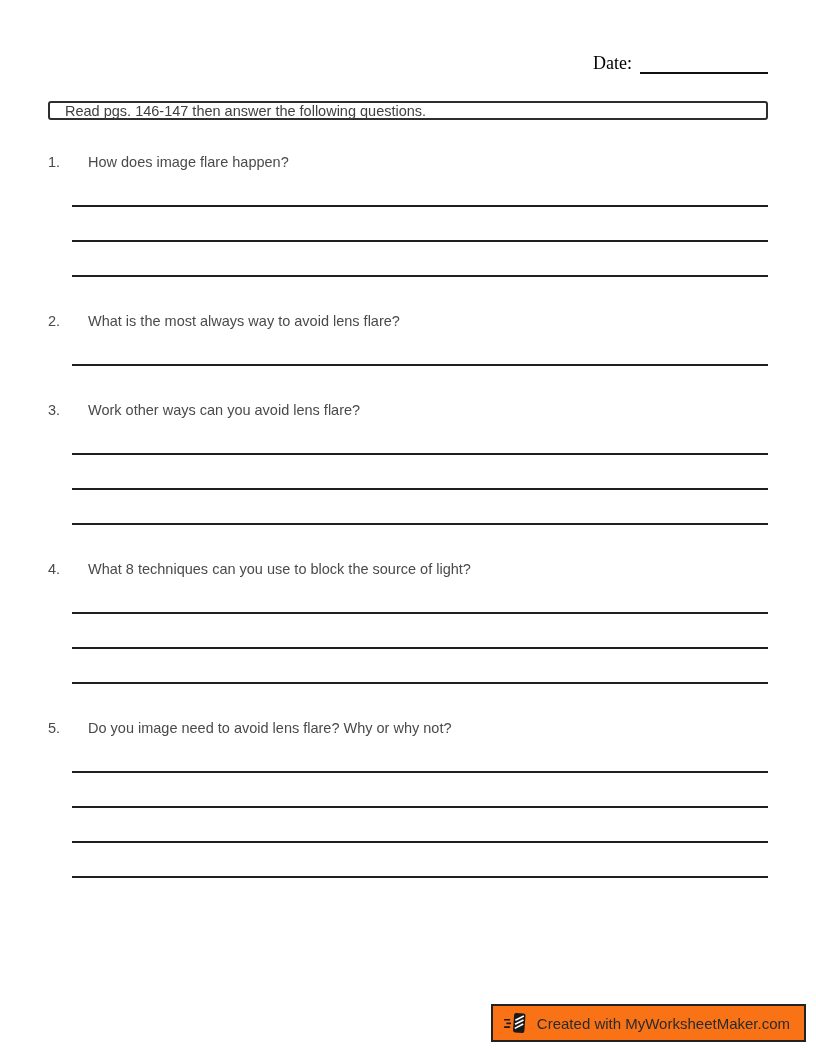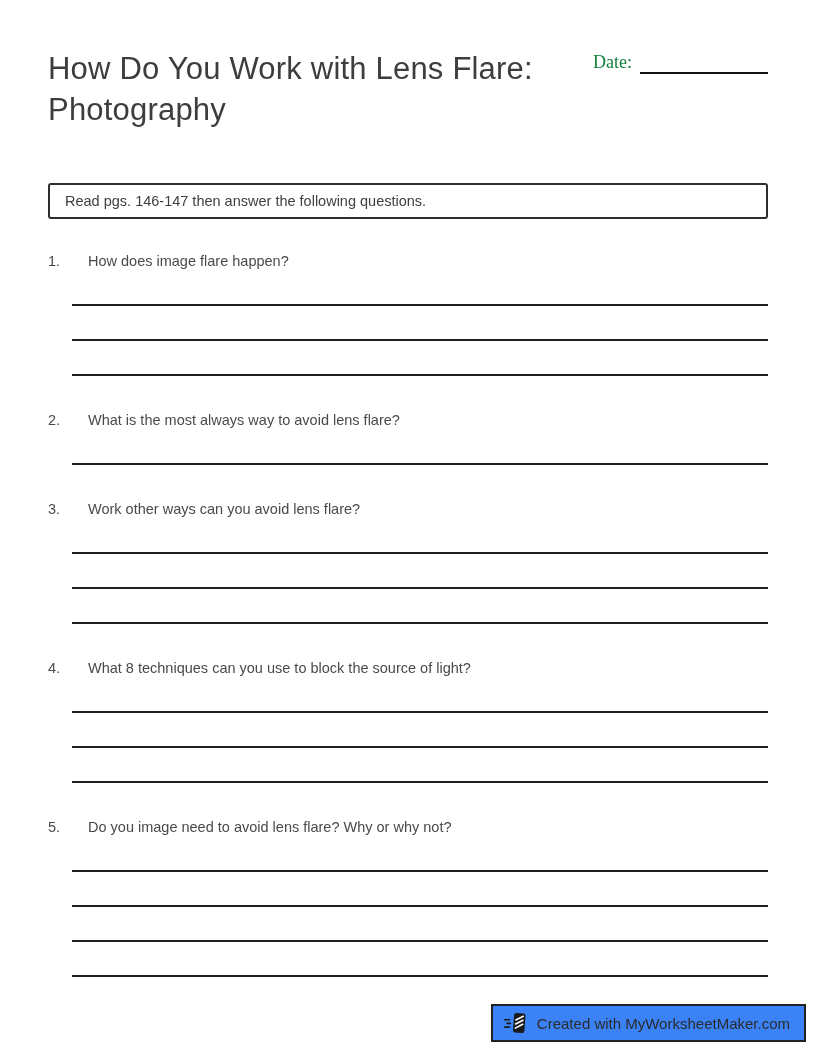--- a/index.html
+++ b/index.html
@@ -28,37 +28,37 @@
     font-weight: 400;
     color: #3d3d3d;
     letter-spacing: 0.2px;
     max-width: 540px;
   }
   .date-block {
     position: absolute;
     top: 4px;
     right: 0;
     display: flex;
-    align-items: flex-start;
+    align-items: center;
     gap: 8px;
     font-family: "Liberation Serif", serif;
     font-size: 18px;
-    color: #15803d;
+    color: #000000;
   }
   .date-line {
     display: inline-block;
     width: 128px;
     border-bottom: 2px solid #111111;
     height: 22px;
   }
   
   .instruction-box {
     border: 2px solid #2e2e2e;
     border-radius: 3px;
-    height: 36px;
+    height: 19px;
     display: flex;
     align-items: center;
     padding: 0 15px;
     font-size: 14.5px;
     color: #404040;
     margin-bottom: 32px;
   }
   
   .question { margin-bottom: 34px; }
   .q-row {
@@ -75,43 +75,39 @@
     border-bottom: 2px solid #1f1f1f;
   }
   .answer-line:first-of-type { height: 31px; }
   
   .footer-box {
     position: absolute;
     top: 1004px;
     right: 10px;
     height: 38px;
     border: 2px solid #222222;
-    background: #3b82f6;
+    background: #f97316;
     display: flex;
     align-items: center;
     gap: 8px;
     padding: 0 14px 0 10px;
   }
   .footer-icon { display: inline-flex; }
   .footer-text {
     font-size: 15px;
     color: #2b2b2b;
     white-space: nowrap;
   }
 </style>
 </head>
 <body>
 
 <div class="page">
 
   <div class="header">
-    <div class="title">
-      <div>How Do You Work with Lens Flare:</div>
-      <div>Photography</div>
-    </div>
     <div class="date-block">
       <span>Date:</span>
       <span class="date-line"></span>
     </div>
   </div>
 
   <div class="instruction-box">
     <span>Read pgs. 146-147 then answer the following questions.</span>
   </div>
 

